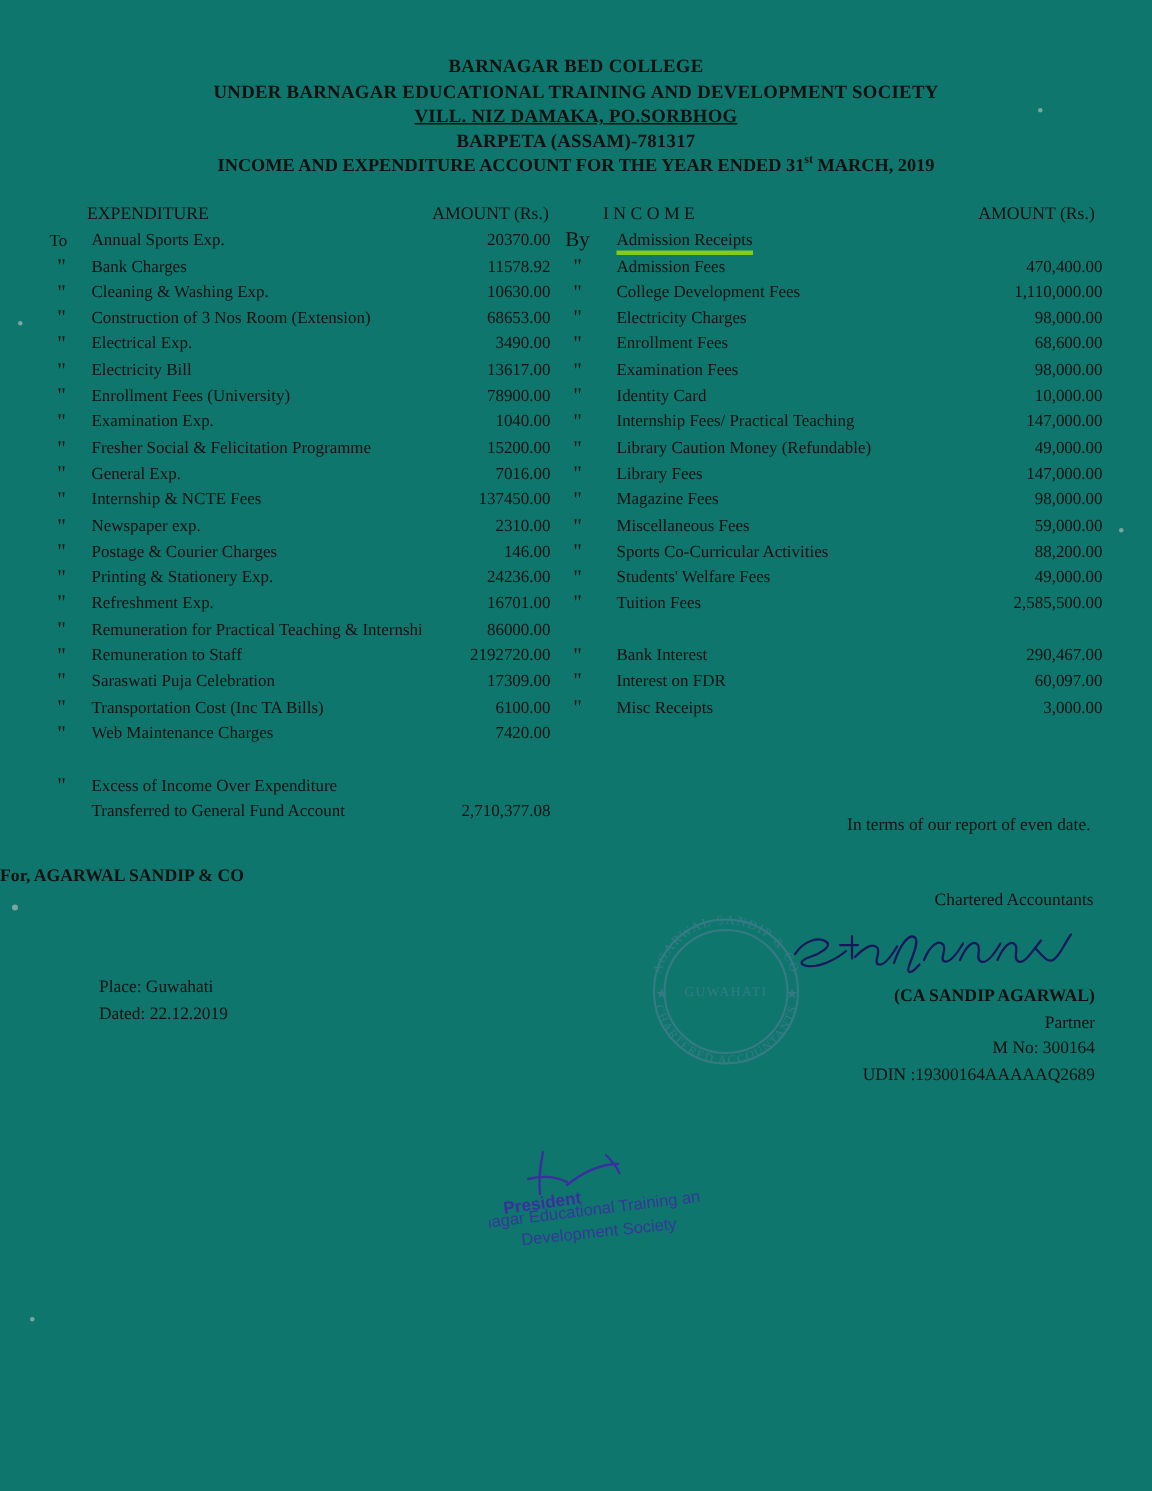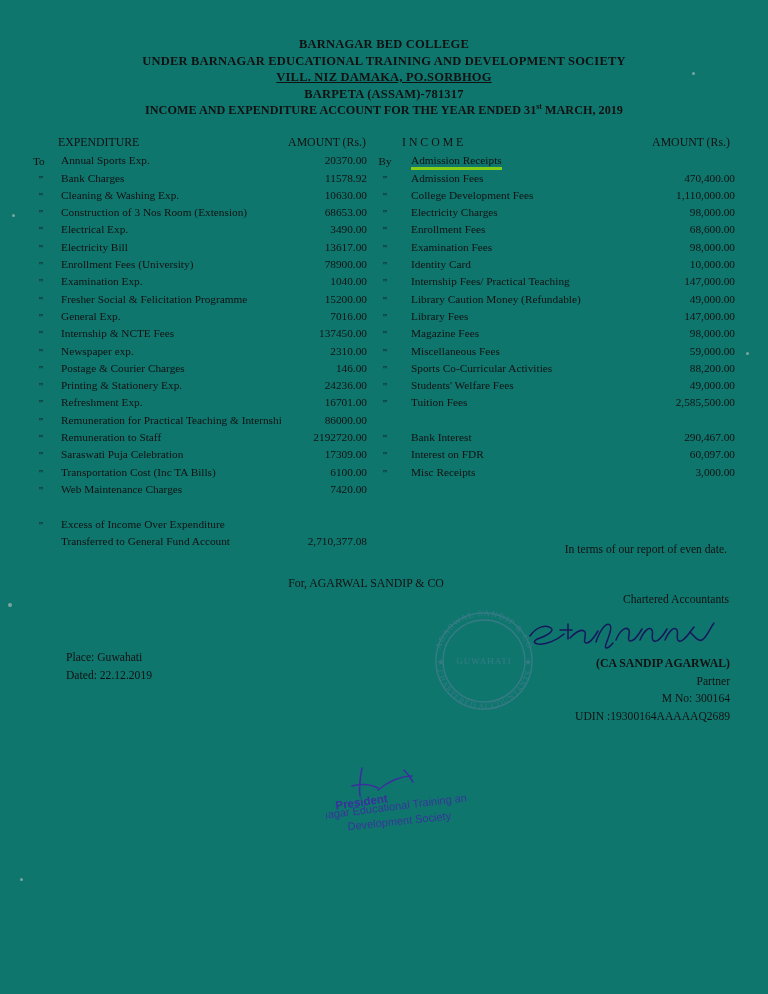--- a/index.html
+++ b/index.html
@@ -95,21 +95,21 @@
     font-weight: bold;
     font-size: 11.8px;
     padding: 1px 0 2px 5px !important;
     height: 19px;
     line-height: 17px;
   }
   .hdr-cell.right { text-align: center; padding-left: 0 !important; }
 
   .dit {
     text-align: center;
-    font-size: 11px;
+    font-size: 14px;
     padding-top: 1px !important;
   }
   .dit-to { text-align: left; padding-left: 4px !important; font-size: 11.3px; }
 
   .part {
     padding-left: 8px !important;
     white-space: nowrap;
     overflow: hidden;
     text-overflow: clip;
   }
@@ -142,23 +142,23 @@
     position: absolute;
     left: 0; top: 543px;
     width: 727px;
     text-align: right;
     font-size: 11.6px;
   }
   .firm {
     position: absolute;
     left: 0; top: 576px;
     width: 732px;
-    text-align: center;
+    text-align: left;
     font-size: 11.8px;
-    font-weight: normal;
+    font-weight: bold;
   }
   .firm-sub {
     position: absolute;
     left: 0; top: 593px;
     width: 729px;
     text-align: right;
     font-size: 11.6px;
   }
   .place-block {
     position: absolute;

